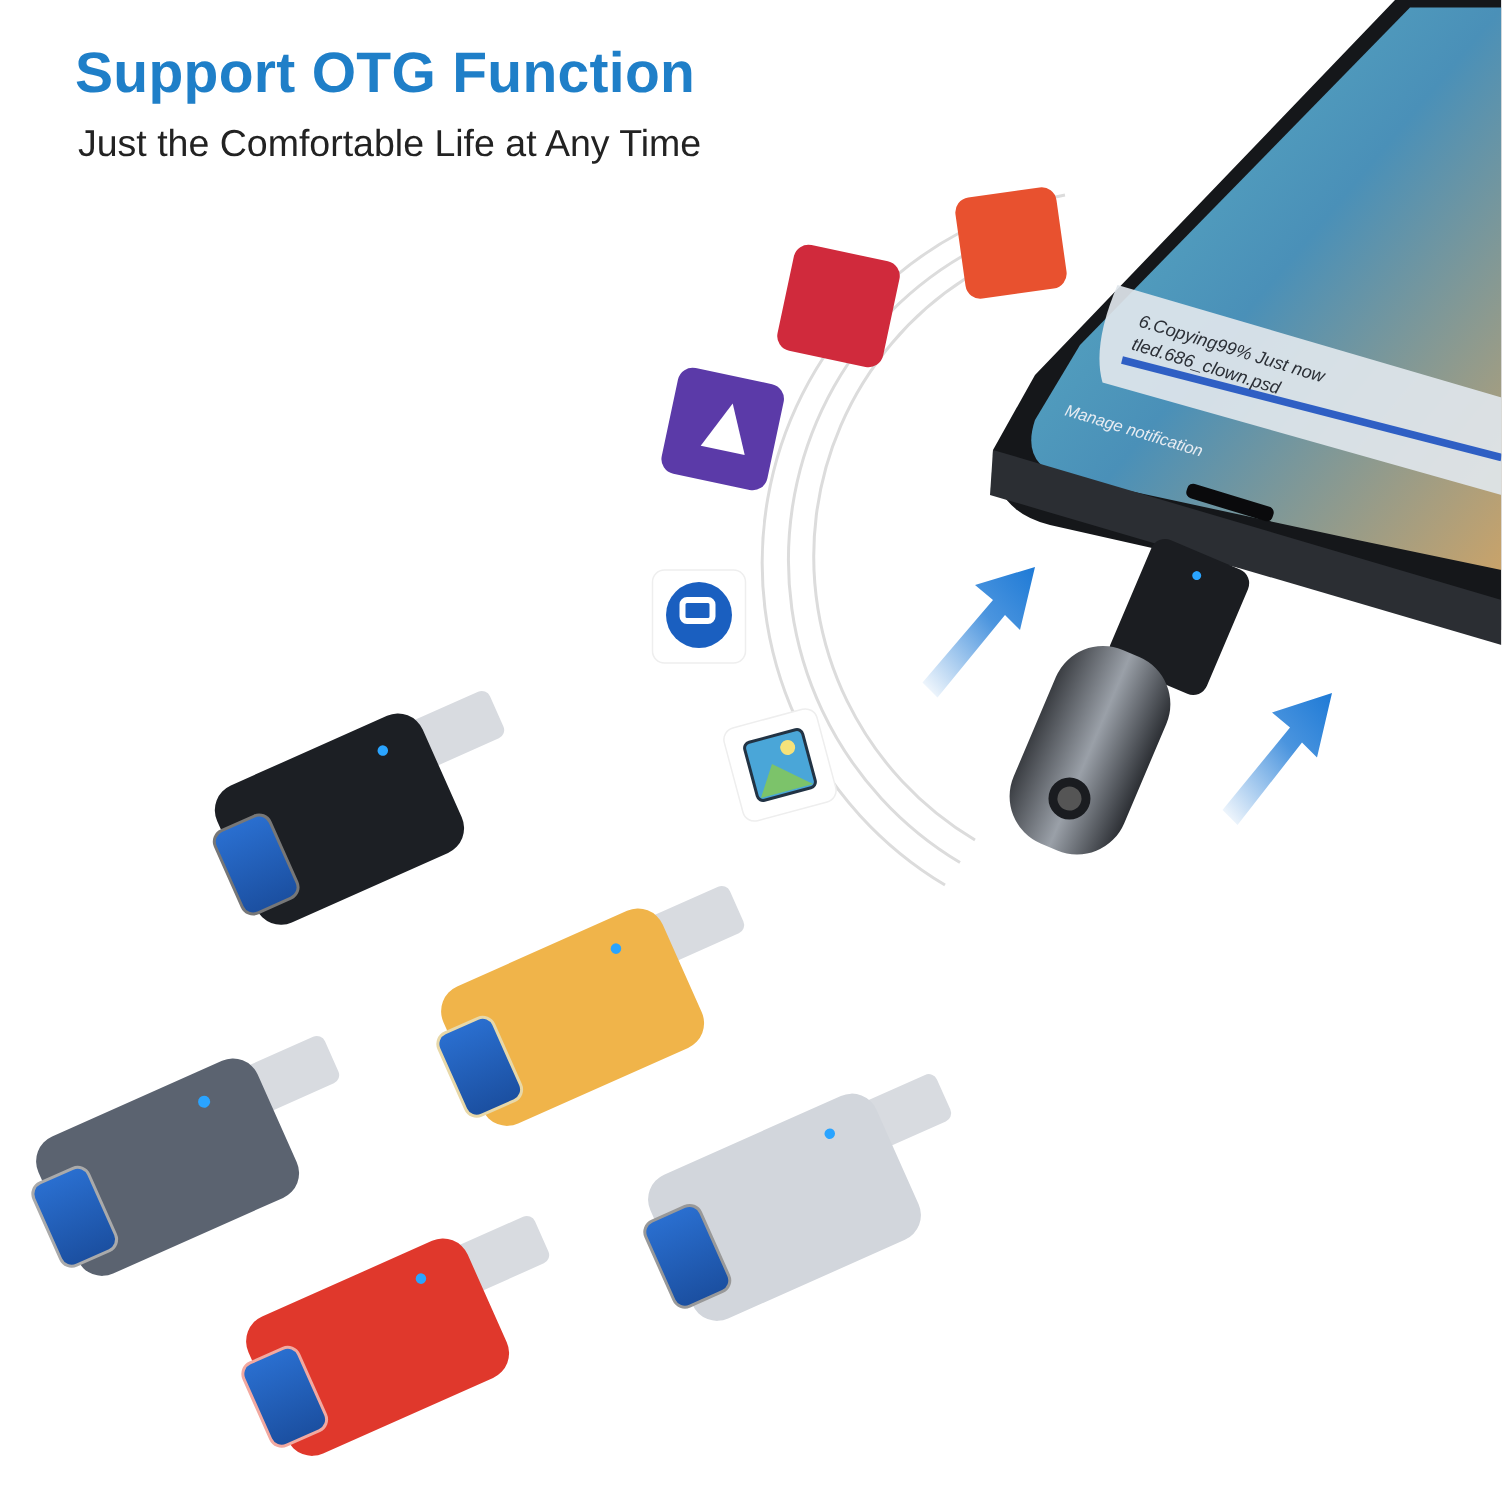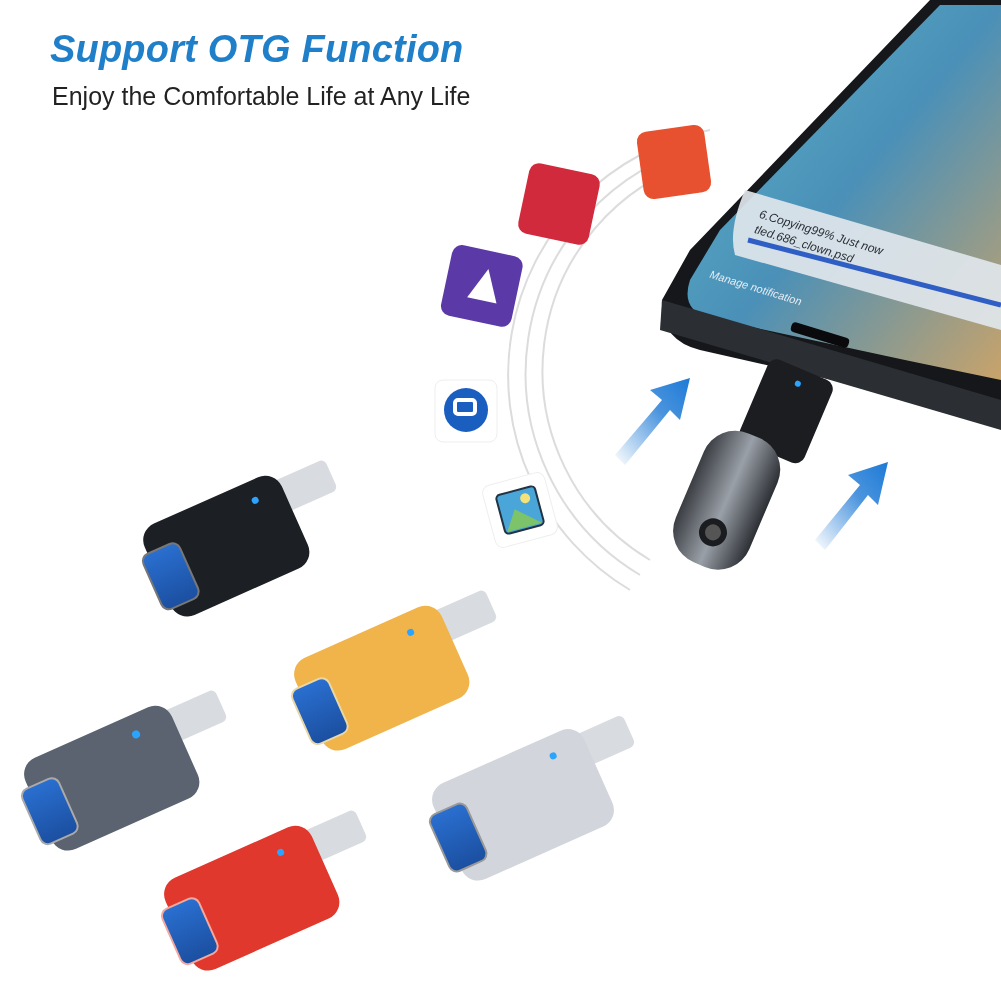--- a/index.html
+++ b/index.html
@@ -1,27 +1,27 @@
 <!DOCTYPE html>
 <html><head>
 <meta charset="utf-8">
 <style>
   html,body{margin:0;padding:0;background:#fff;}
   body{width:1001px;height:1001px;position:relative;overflow:hidden;font-family:"Liberation Sans","DejaVu Sans",sans-serif;}
-  .title{position:absolute;left:50px;top:28px;font-size:38px;font-weight:bold;color:#1f7fc8;letter-spacing:0.2px;font-style:italic;}
+  .title{position:absolute;left:50px;top:28px;font-size:38px;font-weight:bold;color:#1f7fc8;letter-spacing:0.2px;}
   .subtitle{position:absolute;left:52px;top:82px;font-size:25px;color:#222;}
   svg.scene{position:absolute;left:0;top:0;}
   .notif{position:absolute;left:762px;top:206px;transform:rotate(17deg);transform-origin:left top;font-size:12px;color:#2b2f36;font-style:italic;line-height:16px;white-space:nowrap;}
   .manage{position:absolute;left:712px;top:268px;transform:rotate(17deg);transform-origin:left top;font-size:11px;color:#e7ecf2;font-style:italic;white-space:nowrap;}
 </style>
 </head>
 <body>
 
 <div class="title">Support OTG Function</div>
-<div class="subtitle">Enjoy the Comfortable Life at Any Life</div>
+<div class="subtitle">Just the Comfortable Life at Any Time</div>
 
 <svg class="scene" width="1001" height="1001" viewBox="0 0 1001 1001">
   <defs>
     <linearGradient id="screen" x1="0" y1="0" x2="1" y2="1">
       <stop offset="0" stop-color="#5fb6c9"></stop>
       <stop offset="0.5" stop-color="#4a90b8"></stop>
       <stop offset="1" stop-color="#c9a36a"></stop>
     </linearGradient>
     <linearGradient id="arrowG" x1="0" y1="1" x2="1" y2="0">
       <stop offset="0" stop-color="#1e7ad6" stop-opacity="0"></stop>

